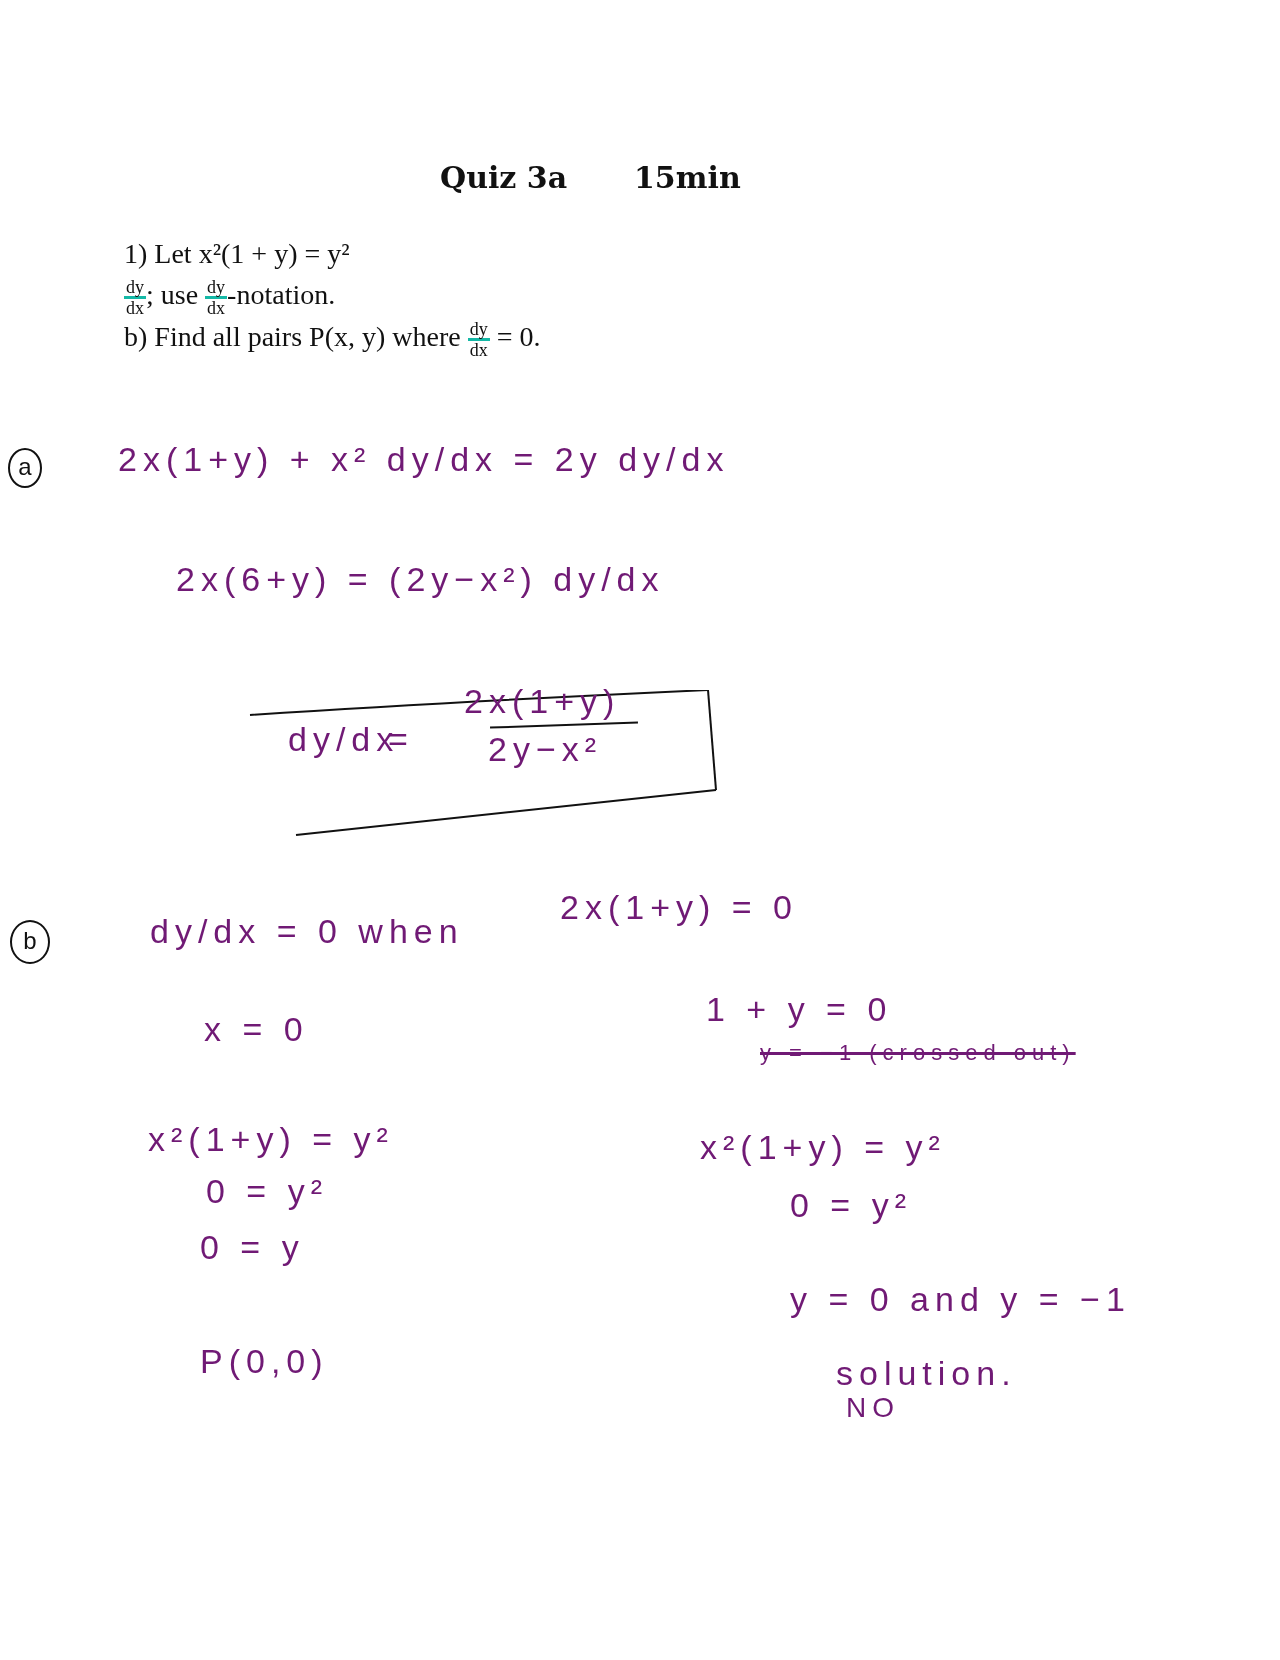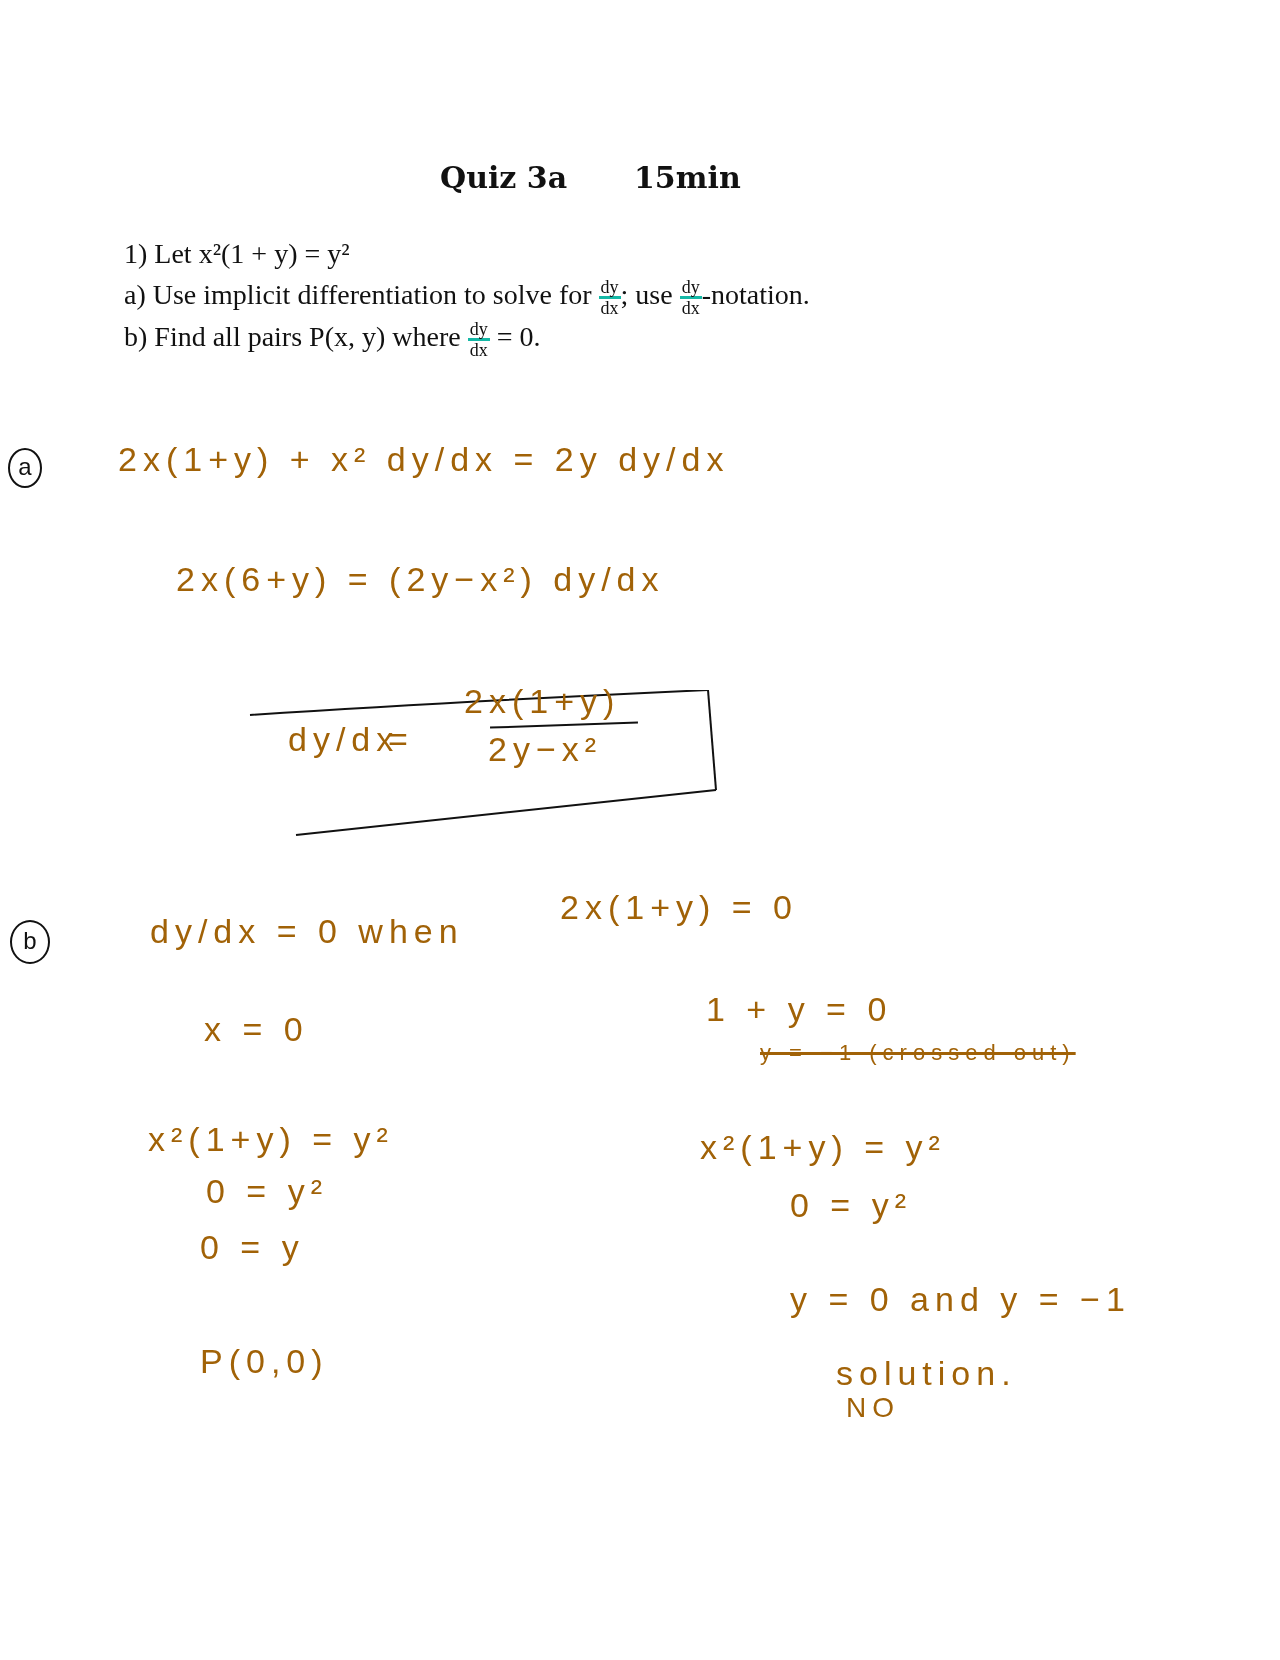--- a/index.html
+++ b/index.html
@@ -1,35 +1,34 @@
 <!DOCTYPE html>
 <html><head>
 <meta charset="utf-8">
 <style>
   html,body{margin:0;padding:0;background:#fff;}
   body{width:1280px;height:1660px;position:relative;overflow:hidden;color:#111;}
   .serif{font-family:"DejaVu Serif","Liberation Serif",serif;}
-  .hand{font-family:"Liberation Sans","DejaVu Sans",sans-serif;font-weight:300;position:absolute;white-space:nowrap;color:#a16207;font-size:34px;letter-spacing:6px;}
+  .hand{font-family:"Liberation Sans","DejaVu Sans",sans-serif;font-weight:300;position:absolute;white-space:nowrap;color:#701a75;font-size:34px;letter-spacing:6px;}
   .title{position:absolute;top:160px;font-weight:bold;font-size:30px;}
   .q{position:absolute;left:124px;font-size:28px;font-family:"Liberation Serif","DejaVu Serif",serif;}
   .circle{position:absolute;border:2px solid #111;border-radius:50%;font-family:"Liberation Sans",sans-serif;text-align:center;font-size:24px;}
   .box{position:absolute;left:248px;top:690px;width:508px;height:150px;}
   .box svg{position:absolute;left:0;top:0;}
   .frac{display:inline-flex;flex-direction:column;align-items:center;vertical-align:middle;font-size:18px;line-height:1;}
   .frac .n{border-bottom:3px solid #14b8a6;padding:0 2px;}
 </style>
 </head>
 <body>
 
 <div class="title serif" style="left:440px;">Quiz 3a</div>
 <div class="title serif" style="left:634px;">15min</div>
 
 <div class="q" style="top:238px;">1) Let x²(1 + y) = y²</div>
 <div class="q" style="top:278px;">
-  <span>a) Use implicit differentiation to solve for</span>
   <span class="frac">
       <span class="n">dy</span>
       <span>dx</span>
     </span><span>; use</span>
   <span class="frac">
       <span class="n">dy</span>
       <span>dx</span>
     </span><span>-notation.</span>
 </div>
 <div class="q" style="top:320px;">

